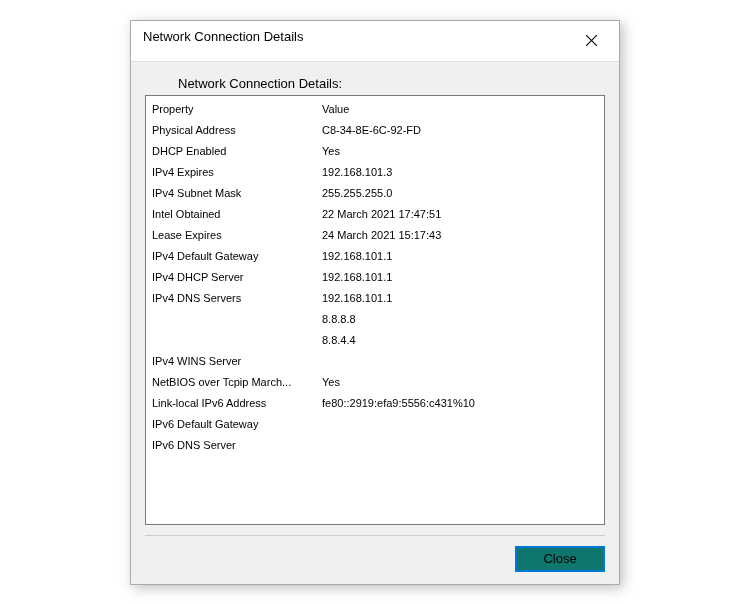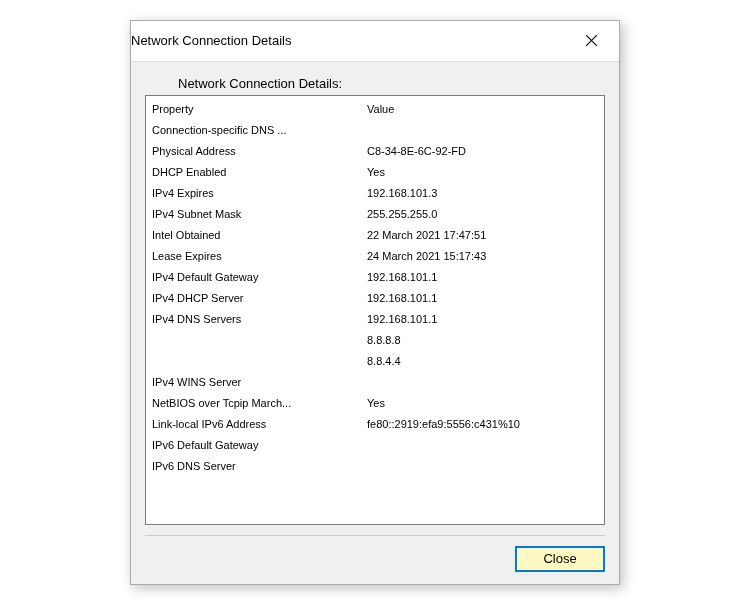--- a/index.html
+++ b/index.html
@@ -15,23 +15,23 @@
     }
     .dialog {
       width: 490px;
       background: #f0f0f0;
       border: 1px solid #aaa;
       box-shadow: 3px 3px 12px rgba(0,0,0,0.25);
     }
     .titlebar {
       display: flex;
       justify-content: space-between;
-      align-items: center;
+      align-items: flex-start;
       background: #fff;
-      padding: 8px 10px 8px 0;
+      padding: 8px 10px 8px 12px;
       border-bottom: 1px solid #ddd;
     }
     .titlebar-title {
       font-size: 13px;
       color: #000;
     }
     .close-btn {
       width: 36px;
       height: 24px;
       display: flex;
@@ -68,35 +68,34 @@
       white-space: nowrap;
       overflow: hidden;
       text-overflow: ellipsis;
       padding-right: 6px;
     }
     .row .val {
       flex: 1;
       white-space: nowrap;
       overflow: hidden;
       text-overflow: ellipsis;
-      margin-left: 45px;
     }
     .divider {
       border-top: 1px solid #ccc;
       margin: 10px 0 10px 0;
     }
     .footer {
       display: flex;
       justify-content: flex-end;
     }
     .btn {
       width: 90px;
       height: 26px;
       font-size: 13px;
-      background: #fef9c3;
+      background: #0f766e;
       border: 2px solid #0078d7;
       cursor: pointer;
       font-family: inherit;
     }
   </style>
 </head>
 <body>
 
 <div class="dialog">
   <div class="titlebar">
@@ -111,24 +110,20 @@
 
   <div class="content">
     <span class="section-label">Network Connection Details:</span>
 
     <div class="details-box">
       <div class="row">
         <div class="prop">Property</div>
         <div class="val">Value</div>
       </div>
       <div id="rows-container">
-          <div class="row">
-            <div class="prop">Connection-specific DNS ...</div>
-            <div class="val"></div>
-          </div>
           <div class="row">
             <div class="prop">Physical Address</div>
             <div class="val">C8-34-8E-6C-92-FD</div>
           </div>
           <div class="row">
             <div class="prop">DHCP Enabled</div>
             <div class="val">Yes</div>
           </div>
           <div class="row">
             <div class="prop">IPv4 Expires</div>

